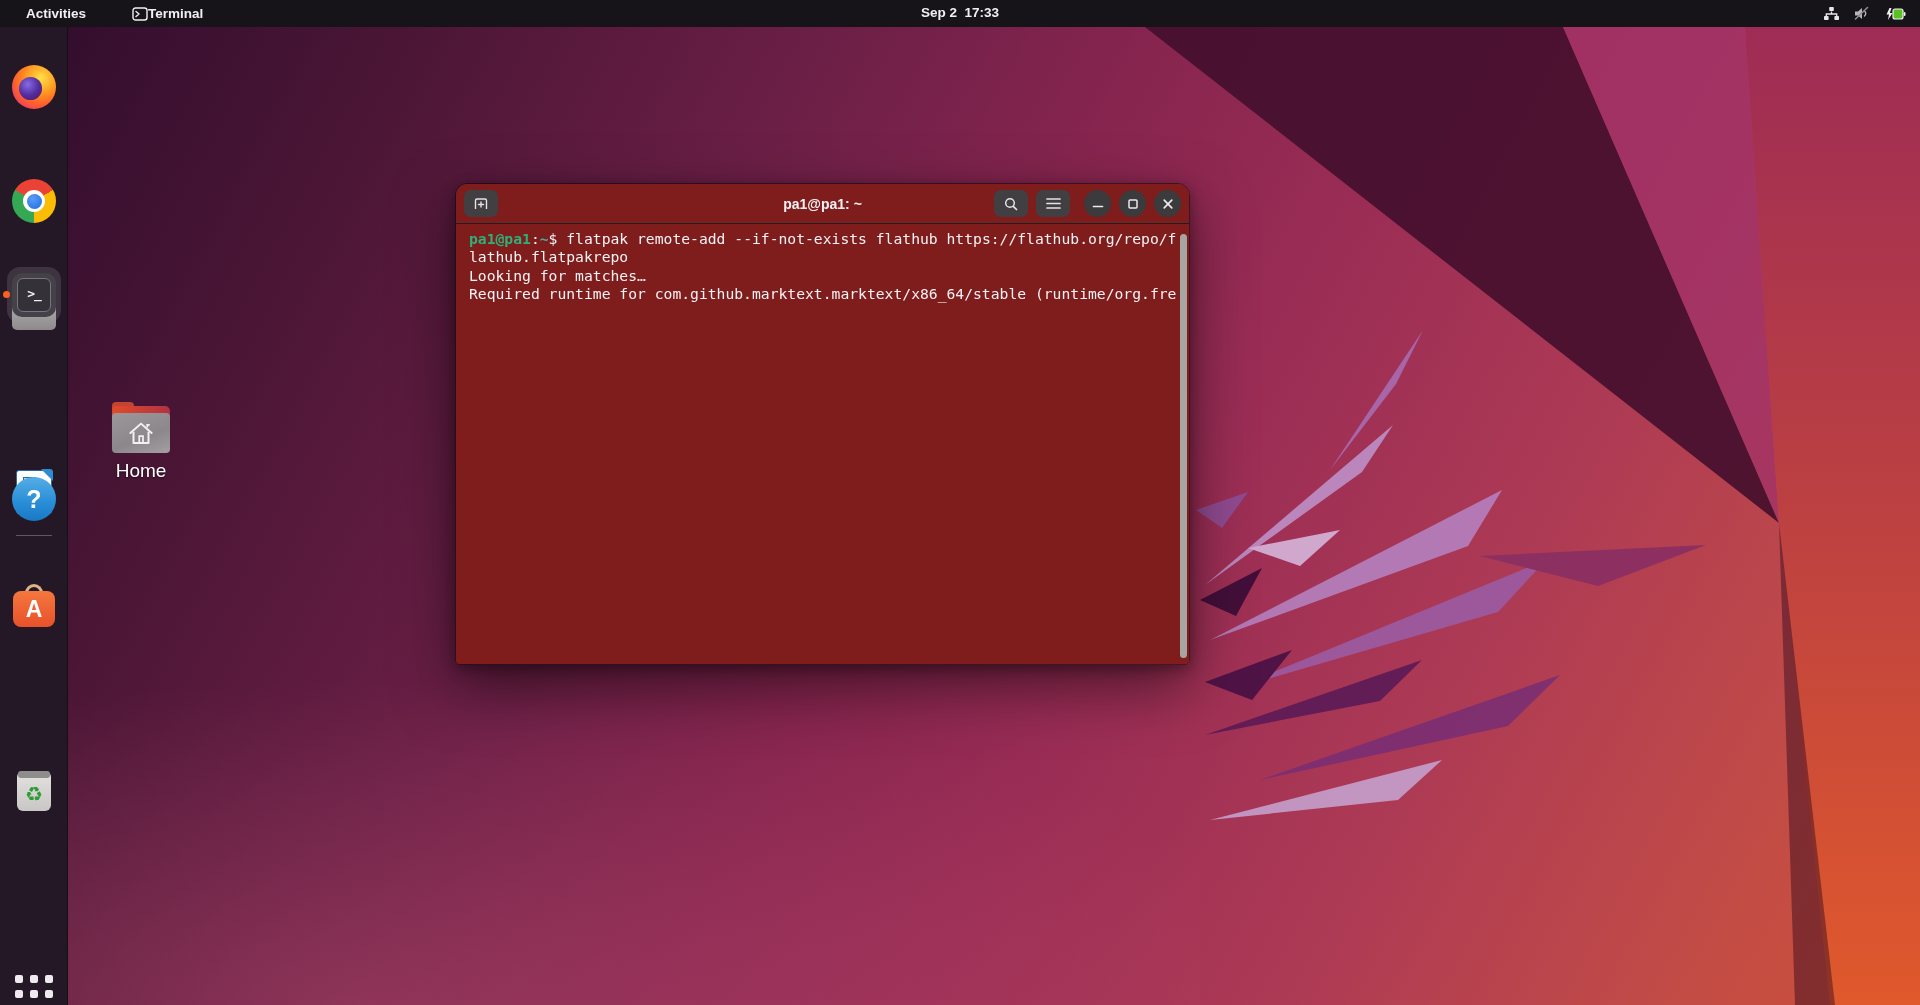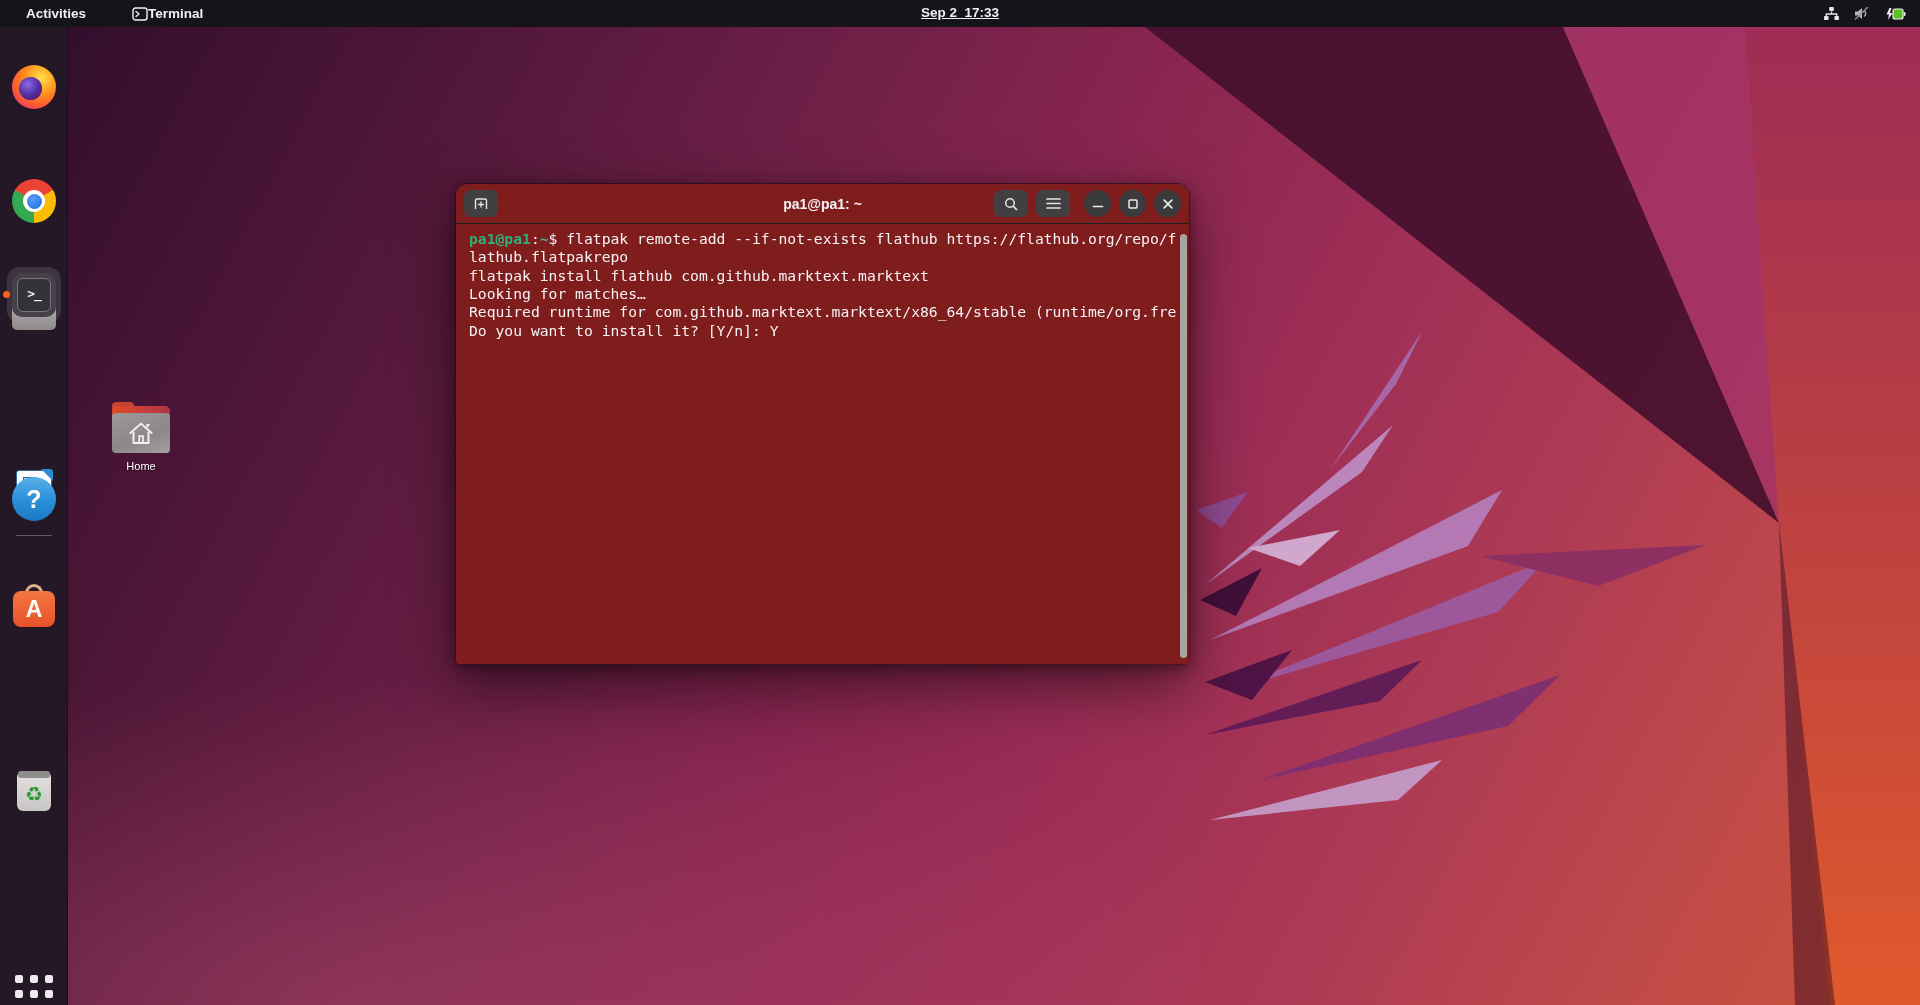--- a/index.html
+++ b/index.html
@@ -13,21 +13,21 @@
   .wallpaper svg { position:absolute; inset:0; }
 
   
   .topbar { position:absolute; left:0; top:0; width:1920px; height:27px;
     background:#161419; z-index:50; display:flex; align-items:center;
     color:#f1eff2; font-size:13.5px; font-weight:600; }
   .tb-left { display:flex; align-items:center; gap:34px; padding-left:20px; flex:0 0 auto; }
   .tb-activities { padding:2px 6px; border-radius:6px; }
   .tb-app { display:flex; align-items:center; padding:2px 6px; border-radius:6px; }
   .tb-clock { position:absolute; left:50%; top:0; transform:translateX(-50%);
-    height:24px; display:flex; align-items:center; white-space:pre; padding:0 10px;text-decoration:underline; }
+    height:24px; display:flex; align-items:center; white-space:pre; padding:0 10px; }
   .tb-tray { position:absolute; right:10px; top:0; height:27px;
     display:flex; align-items:center; gap:13px; padding:0 4px; }
 
   
   .dock { position:absolute; left:0; top:27px; width:68px; height:978px;
     background:#241726; z-index:40; border-right:1px solid rgba(0,0,0,.35); }
   .dock-item { position:absolute; left:12px; width:44px; height:44px; }
   .dock-active-pill { position:absolute; left:7px; top:240px; width:54px; height:56px;
     background:rgba(255,255,255,.12); border-radius:13px; }
   .running-dot { position:absolute; left:3px; top:264px; width:7px; height:7px;
@@ -103,21 +103,21 @@
   .home-shortcut { position:absolute; left:108px; top:406px; width:66px; z-index:10;
     text-align:center; }
   .home-folder { position:relative; width:58px; height:47px; margin:0 auto; }
   .home-folder .back { position:absolute; left:0; top:0; width:58px; height:18px;
     border-radius:5px 5px 0 0; background:linear-gradient(90deg,#e24b28,#b03343); }
   .home-folder .tab { position:absolute; left:0; top:-4px; width:22px; height:8px;
     border-radius:4px 4px 0 0; background:#c44432; }
   .home-folder .front { position:absolute; left:0; top:7px; width:58px; height:40px;
     border-radius:4px; background:linear-gradient(160deg,#9b979b 0%, #8b878b 60%, #a39fa3 100%);
     display:flex; align-items:center; justify-content:center; }
-  .home-label { margin-top:7px; color:#fff; font-size:11px;
+  .home-label { margin-top:7px; color:#fff; font-size:19px;
     text-shadow:0 1px 2px rgba(0,0,0,.65); }
 
   
   .term-window { position:absolute; left:455px; top:183px; width:735px; height:482px;
     z-index:30; border-radius:12px 12px 5px 5px;
     box-shadow:0 22px 60px rgba(0,0,0,.5), 0 4px 14px rgba(0,0,0,.35);
     border:1px solid rgba(0,0,0,.55); display:flex; flex-direction:column; overflow:hidden; }
   .term-header { height:40px; flex:0 0 40px; background:#2d2c2e;
     border-bottom:1px solid #1f1e20; display:flex; align-items:center; padding:0 8px;
     position:relative; }
@@ -329,20 +329,18 @@
         <svg class="glyph" width="12" height="12" viewBox="0 0 12 12">
           <path d="M2.2 2.2 L9.8 9.8 M9.8 2.2 L2.2 9.8" stroke="#eceaec" stroke-width="1.7" stroke-linecap="round"></path>
         </svg>
       </div>
     </div>
   </div>
   <div class="term-body" style="background: #7f1d1d;">
     <div id="term-lines">
         <div class="term-line"><span class="seg-user" style="color: rgb(46, 176, 119);">pa1@pa1</span><span class="seg-plain">:</span><span class="seg-path" style="color: rgb(60, 179, 162);">~</span><span class="seg-plain">$ flatpak remote-add --if-not-exists flathub https://flathub.org/repo/f</span></div>
         <div class="term-line"><span class="seg-plain">lathub.flatpakrepo</span></div>
-        <div class="term-line"><span class="seg-plain">flatpak install flathub com.github.marktext.marktext</span></div>
         <div class="term-line"><span class="seg-plain">Looking for matches…</span></div>
         <div class="term-line"><span class="seg-plain">Required runtime for com.github.marktext.marktext/x86_64/stable (runtime/org.fre</span></div>
-        <div class="term-line"><span class="seg-plain">Do you want to install it? [Y/n]: Y</span></div>
       </div>
     <div class="term-scrollbar"></div>
   </div>
 </div>
 
 </body></html>

